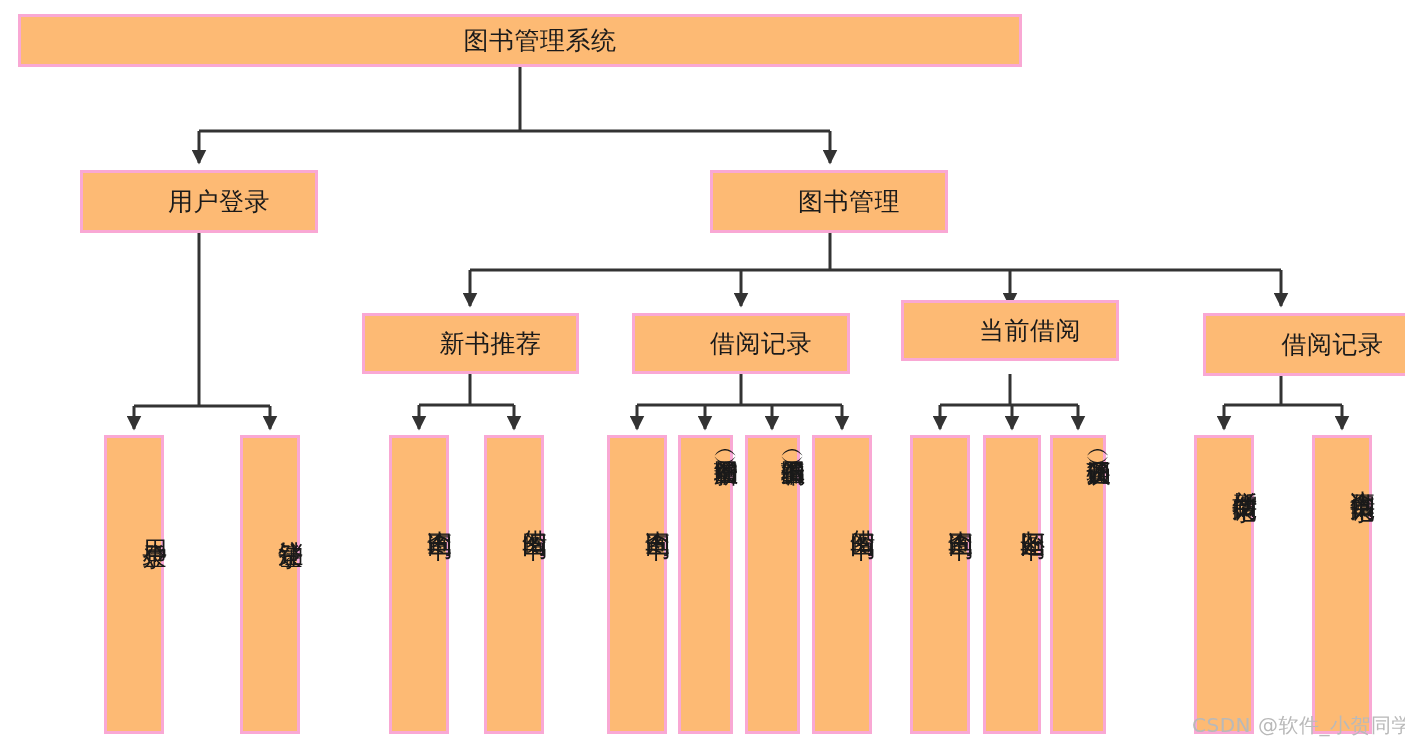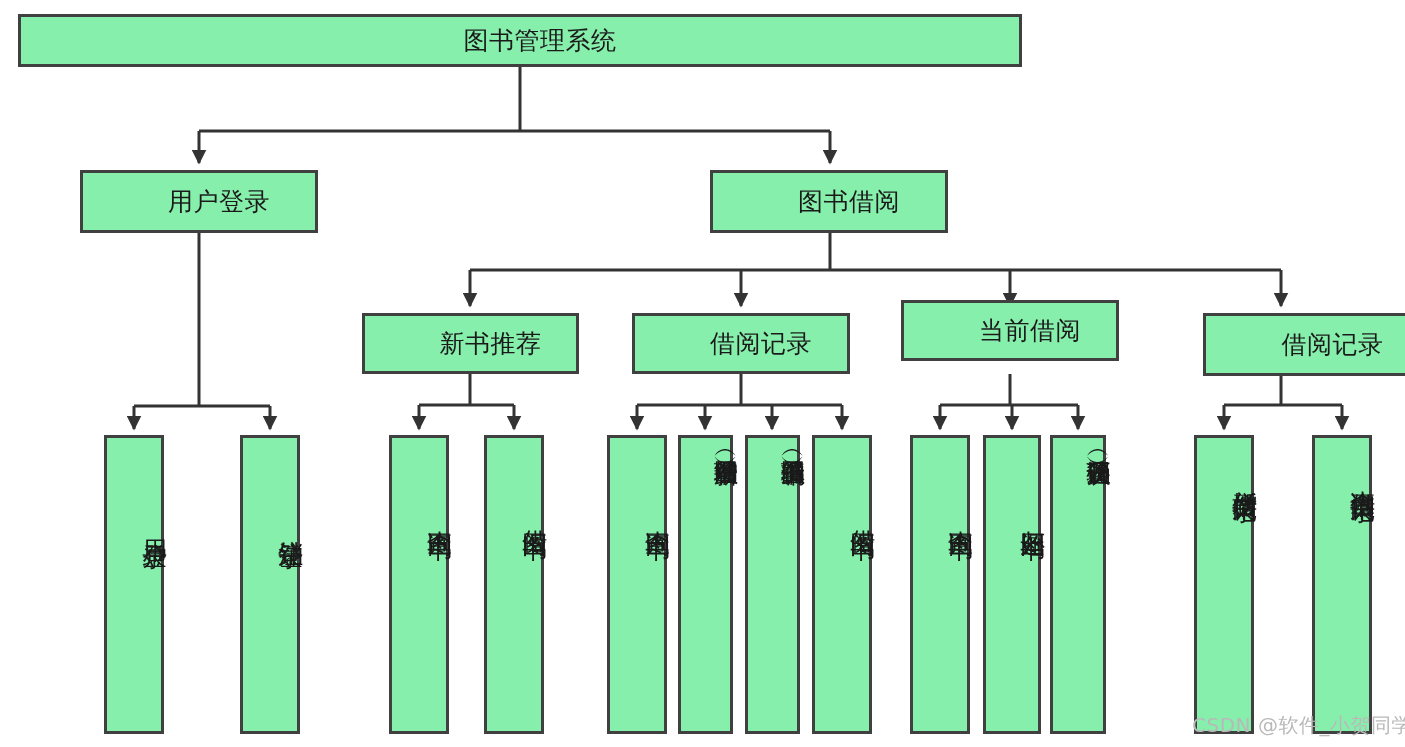--- a/index.html
+++ b/index.html
@@ -22,22 +22,22 @@
     position: absolute;
     left: 0;
     top: 0;
     width: 1405px;
     height: 747px;
     pointer-events: none;
   }
   .node {
     position: absolute;
     box-sizing: border-box;
-    border: 3px solid #404040;
-    background: #86efac;
+    border: 3px solid #f9a8d4;
+    background: #fdba74;
     display: flex;
     align-items: center;
     justify-content: center;
     color: #1a1a1a;
     padding-left: 40px;
   }
   .node .label {
     display: block;
     text-align: center;
     line-height: 1.18;
@@ -128,21 +128,21 @@
   </svg>
 
   <div class="node horiz root" style="left:18px; top:14px; width:1004px; height:53px;">
     <span class="label">图书管理系统</span>
   </div>
 
   <div class="node horiz" style="left:80px; top:170px; width:238px; height:63px;">
     <span class="label">用户登录</span>
   </div>
   <div class="node horiz" style="left:710px; top:170px; width:238px; height:63px;">
-    <span class="label">图书借阅</span>
+    <span class="label">图书管理</span>
   </div>
 
   <div class="node horiz" style="left:362px; top:313px; width:217px; height:61px;">
     <span class="label">新书推荐</span>
   </div>
   <div class="node horiz" style="left:632px; top:313px; width:218px; height:61px;">
     <span class="label">借阅记录</span>
   </div>
   <div class="node horiz" style="left:901px; top:300px; width:218px; height:61px;">
     <span class="label">当前借阅</span>

